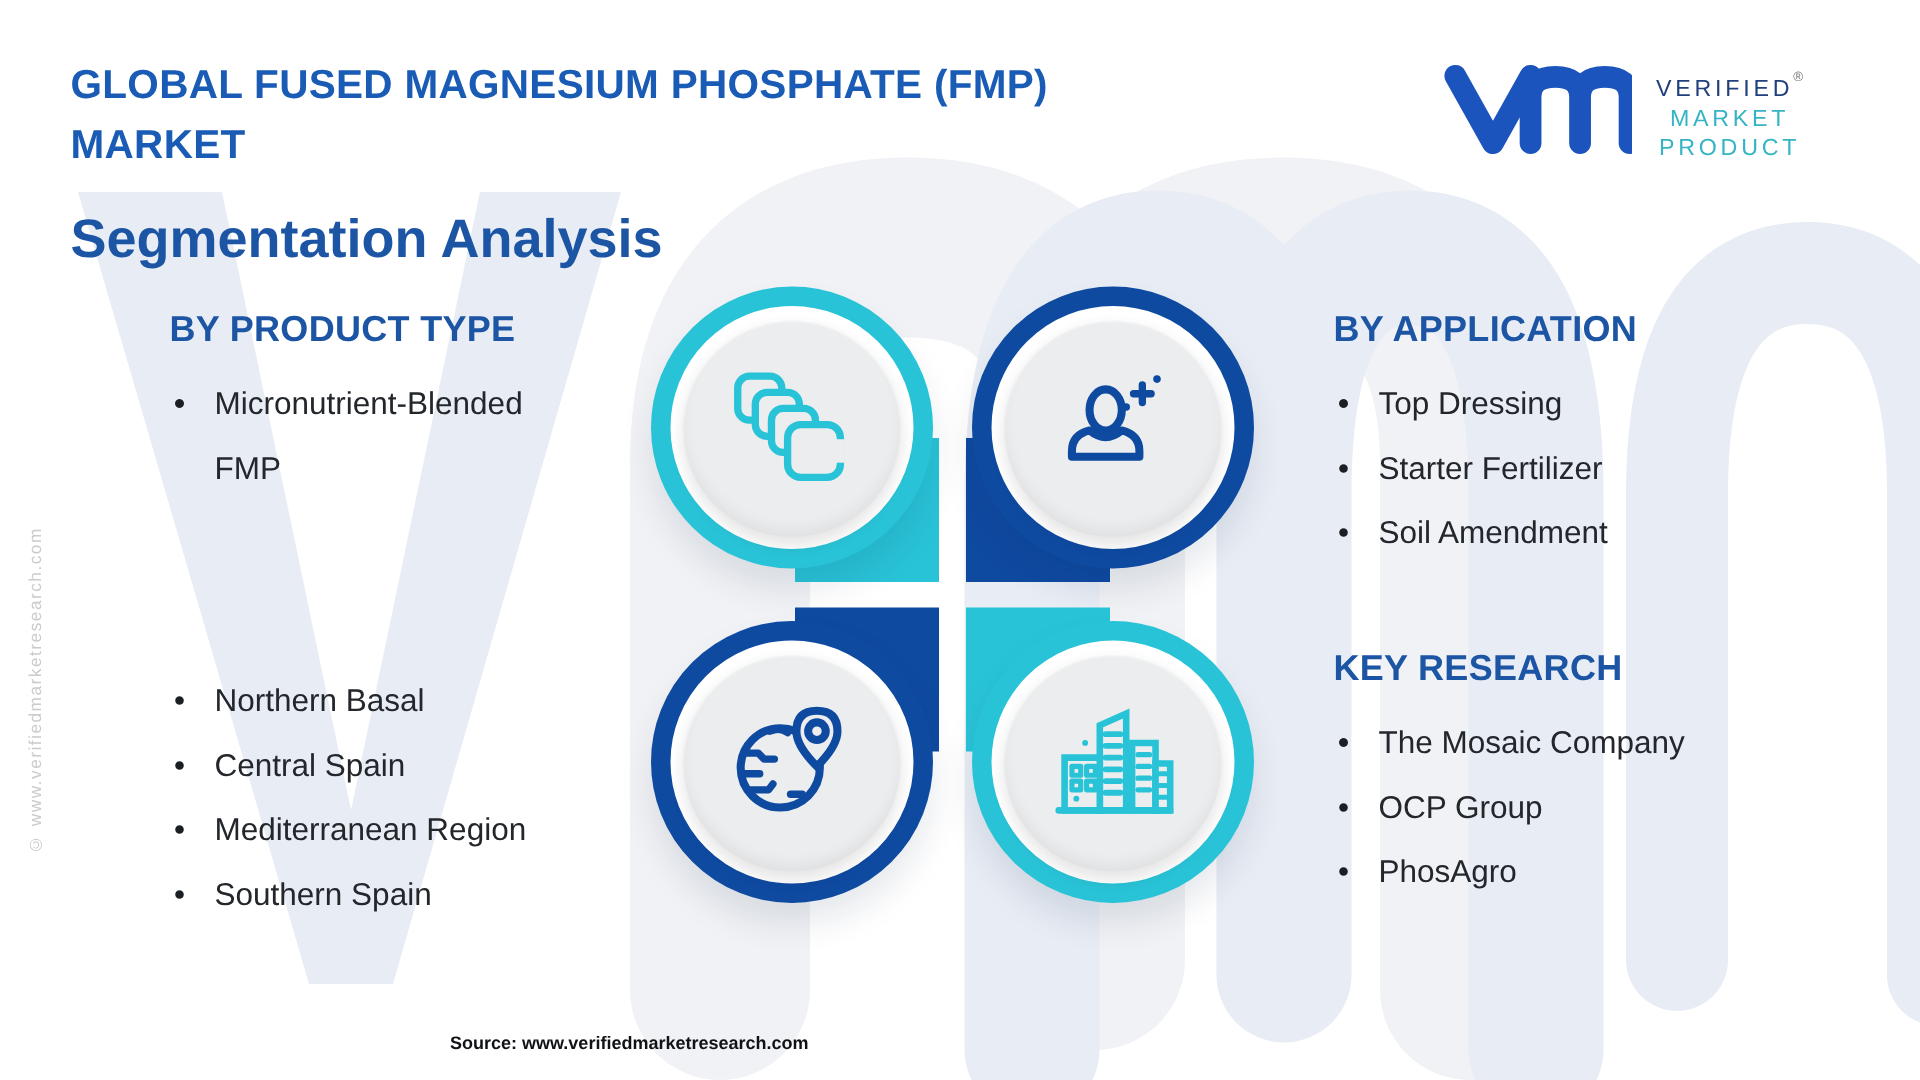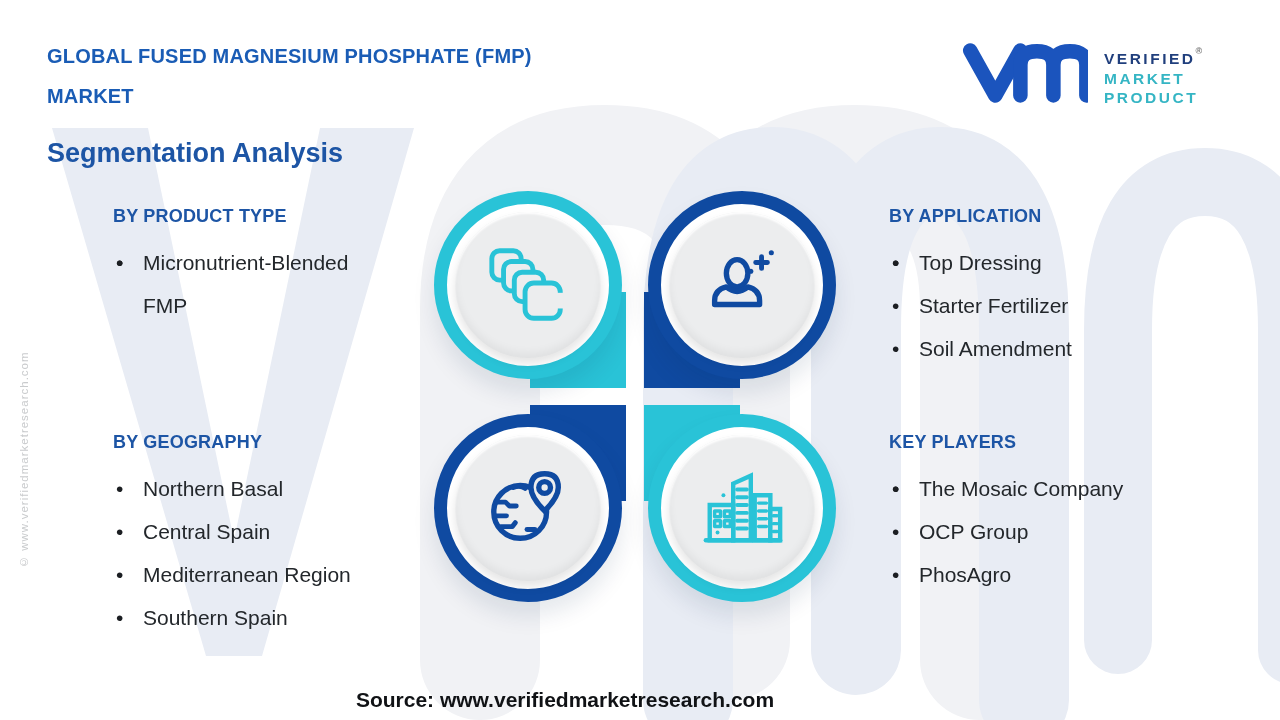--- a/index.html
+++ b/index.html
@@ -12,38 +12,38 @@
   .wm{position:absolute;left:0;top:0;}
   
   .side-copy{
     position:absolute;left:18px;top:268px;height:300px;
     writing-mode:vertical-rl;transform:rotate(180deg);
     font-size:11.5px;letter-spacing:1px;color:#c9cbcd;white-space:nowrap;
   }
   
   .title{
     position:absolute;left:47px;top:36px;width:840px;
-    font-size:20px;line-height:40px;font-weight:bold;color:var(--title_blue);
+    font-size:27px;line-height:40px;font-weight:bold;color:var(--title_blue);
     letter-spacing:.2px;
   }
   .subtitle{
     position:absolute;left:47px;top:138px;
-    font-size:27px;font-weight:bold;color:var(--heading_blue);
+    font-size:36px;font-weight:bold;color:var(--heading_blue);
   }
   
   .logo{position:absolute;left:962px;top:32px;width:300px;height:92px;}
   .logo .mono{position:absolute;left:0;top:8px;}
-  .logo .brand{position:absolute;left:142px;top:10px;font-weight:bold;font-size:15.5px;line-height:19.5px;letter-spacing:2.5px;}
+  .logo .brand{position:absolute;left:142px;top:10px;font-weight:normal;font-size:15.5px;line-height:19.5px;letter-spacing:2.5px;text-align:center;}
   .logo .l1{color:var(--brand_navy);}
   .logo .l2,.logo .l3{color:var(--brand_teal);}
   .logo .reg{font-size:9px;color:#777;vertical-align:10px;letter-spacing:0;}
   
   .sec{position:absolute;}
   .sec h2{
-    margin:0;font-size:18px;font-weight:bold;color:var(--heading_blue);letter-spacing:.2px;
+    margin:0;font-size:24px;font-weight:bold;color:var(--heading_blue);letter-spacing:.2px;
   }
   .sec ul{list-style:none;margin:0;padding:0;margin-top:14px;}
   .sec li{
     position:relative;padding-left:30px;font-size:21px;line-height:43px;
     color:var(--text_dark);
   }
   .sec li .blt{position:absolute;left:3px;top:0;color:#1b1e22;}
   .sec-product{left:113px;top:206px;width:330px;}
   .sec-product li,.sec-geo li{max-width:285px;}
   .sec-geo{left:113px;top:432px;width:330px;}
@@ -74,22 +74,22 @@
   .st{fill:none;stroke-linecap:round;stroke-linejoin:round;}
   .teal-ic .st{stroke:var(--teal);}
   .navy-ic .st{stroke:var(--navy);}
   .teal-ic .fl{fill:var(--disc_gray);stroke:var(--teal);}
   .navy-ic .fl{fill:var(--disc_gray);stroke:var(--navy);}
   .teal-ic .dot{fill:var(--teal);stroke:none;}
   .navy-ic .dot{fill:var(--navy);stroke:none;}
   .notch{fill:var(--disc_gray);stroke:none;}
   
   .source{
-    position:absolute;left:300px;top:688px;width:530px;text-align:center;
-    font-size:21px;font-weight:600;color:#101215;
+    position:absolute;left:300px;top:688px;width:530px;text-align:left;
+    font-size:12px;font-weight:600;color:#101215;
   }
 </style>
 </head>
 <body>
 
 <div class="stage" style="--navy: #0f4aa1; --teal: #29c3d7; --title_blue: #1a5cb5; --heading_blue: #1d55a5; --brand_navy: #203f7d; --brand_teal: #35b5c4; --text_dark: #23272b; --disc_gray: #ecedee; --watermark_blue: #e8ecf4; --watermark_gray: #f1f2f5; --logo_blue: #1b54bd;">
 
   <svg class="wm" width="1280" height="720" viewBox="0 0 1280 720">
     <path d="M480 660 V310 Q480 165 605 165 Q730 165 730 310 V640 M730 310 Q730 165 855 165 Q980 165 980 310 V660" fill="none" stroke="#f1f2f5" stroke-width="120" stroke-linecap="round"></path>
     <path d="M52 128 H148 L234 540 L320 128 H414 L262 656 H206 Z" fill="#e8ecf4"></path>
@@ -129,31 +129,30 @@
     <h2>BY APPLICATION</h2>
     <ul>
         <li><span class="blt">•</span></li>
         <li><span class="blt">•</span><span>Top Dressing</span></li>
         <li><span class="blt">•</span><span>Starter Fertilizer</span></li>
         <li><span class="blt">•</span><span>Soil Amendment</span></li>
       </ul>
   </div>
 
   <div class="sec sec-geo">
-    <h2>BY GEOGRAPHY</h2>
     <ul>
         <li><span class="blt">•</span><span>Northern Basal</span></li>
         <li><span class="blt">•</span><span>Central Spain</span></li>
         <li><span class="blt">•</span><span>Mediterranean Region</span></li>
         <li><span class="blt">•</span><span>Southern Spain</span></li>
       </ul>
   </div>
 
   <div class="sec sec-players">
-    <h2>KEY PLAYERS</h2>
+    <h2>KEY RESEARCH</h2>
     <ul>
         <li><span class="blt">•</span></li>
         <li><span class="blt">•</span><span>The Mosaic Company</span></li>
         <li><span class="blt">•</span><span>OCP Group</span></li>
         <li><span class="blt">•</span><span>PhosAgro</span></li>
       </ul>
   </div>
 
   <div class="grid">
 

